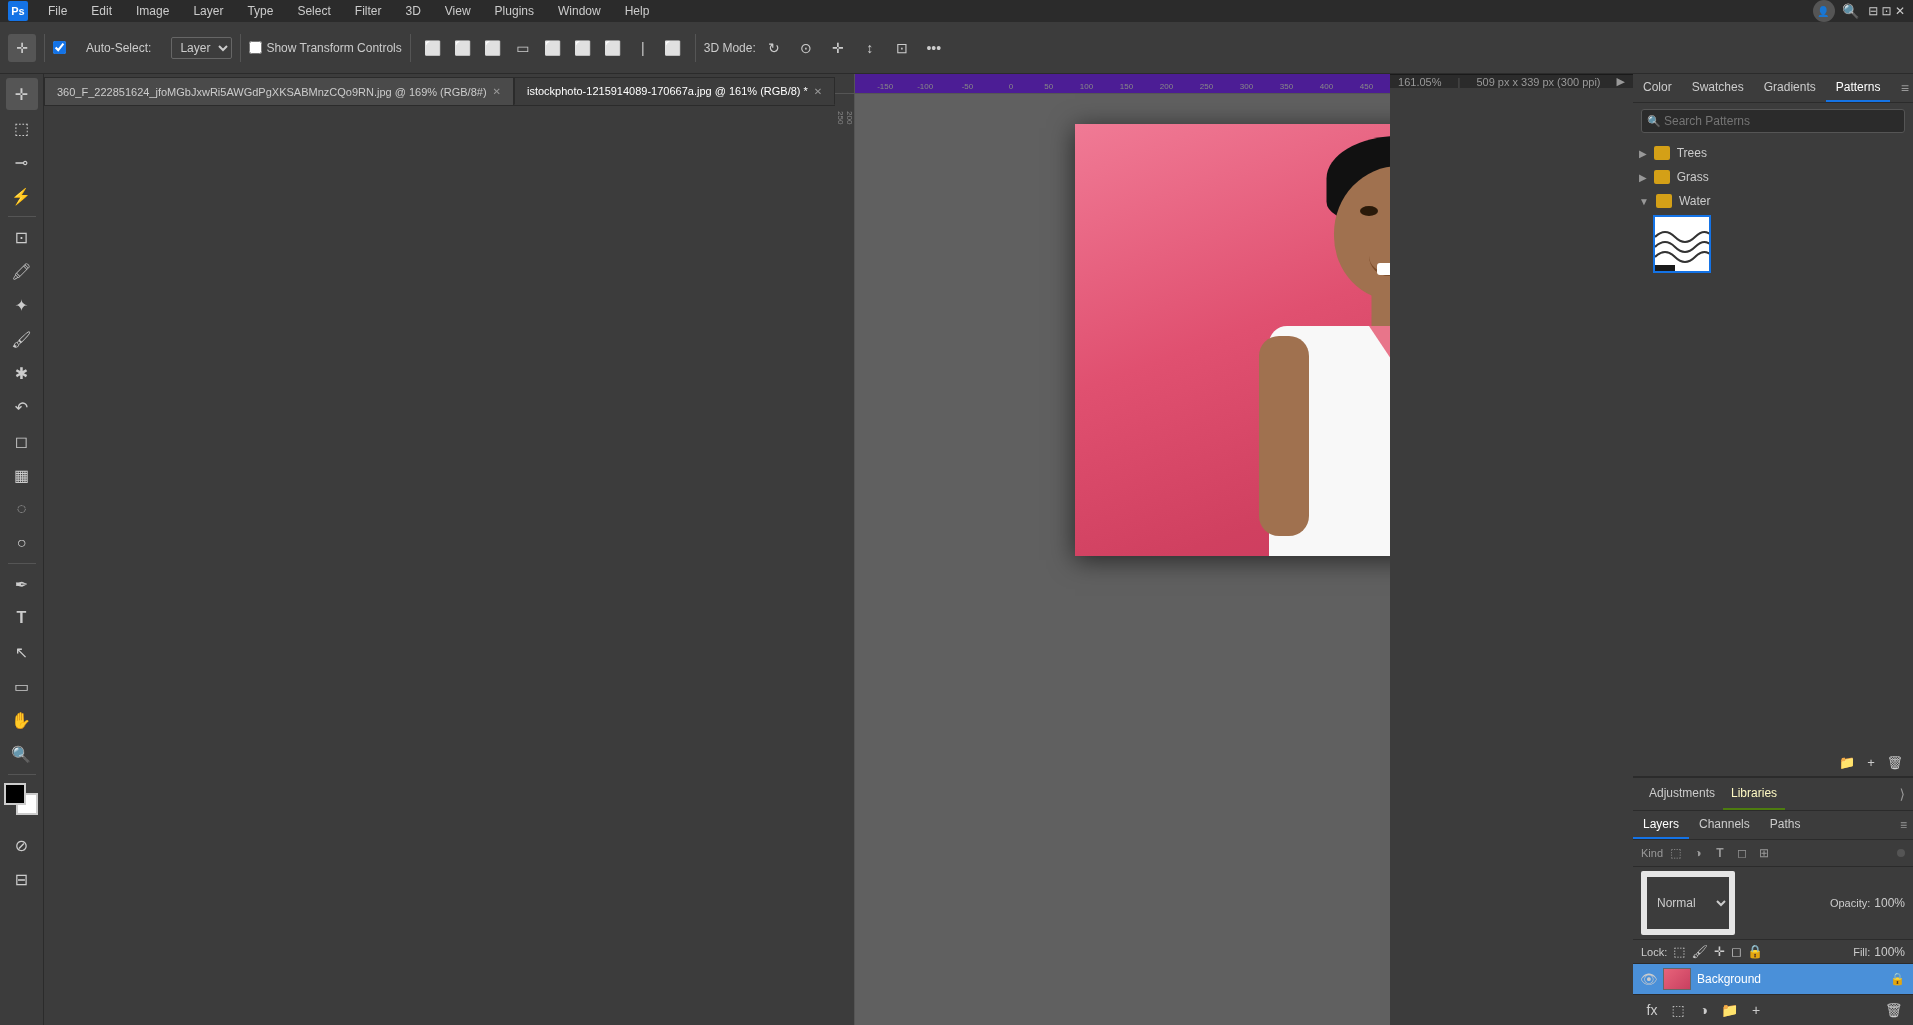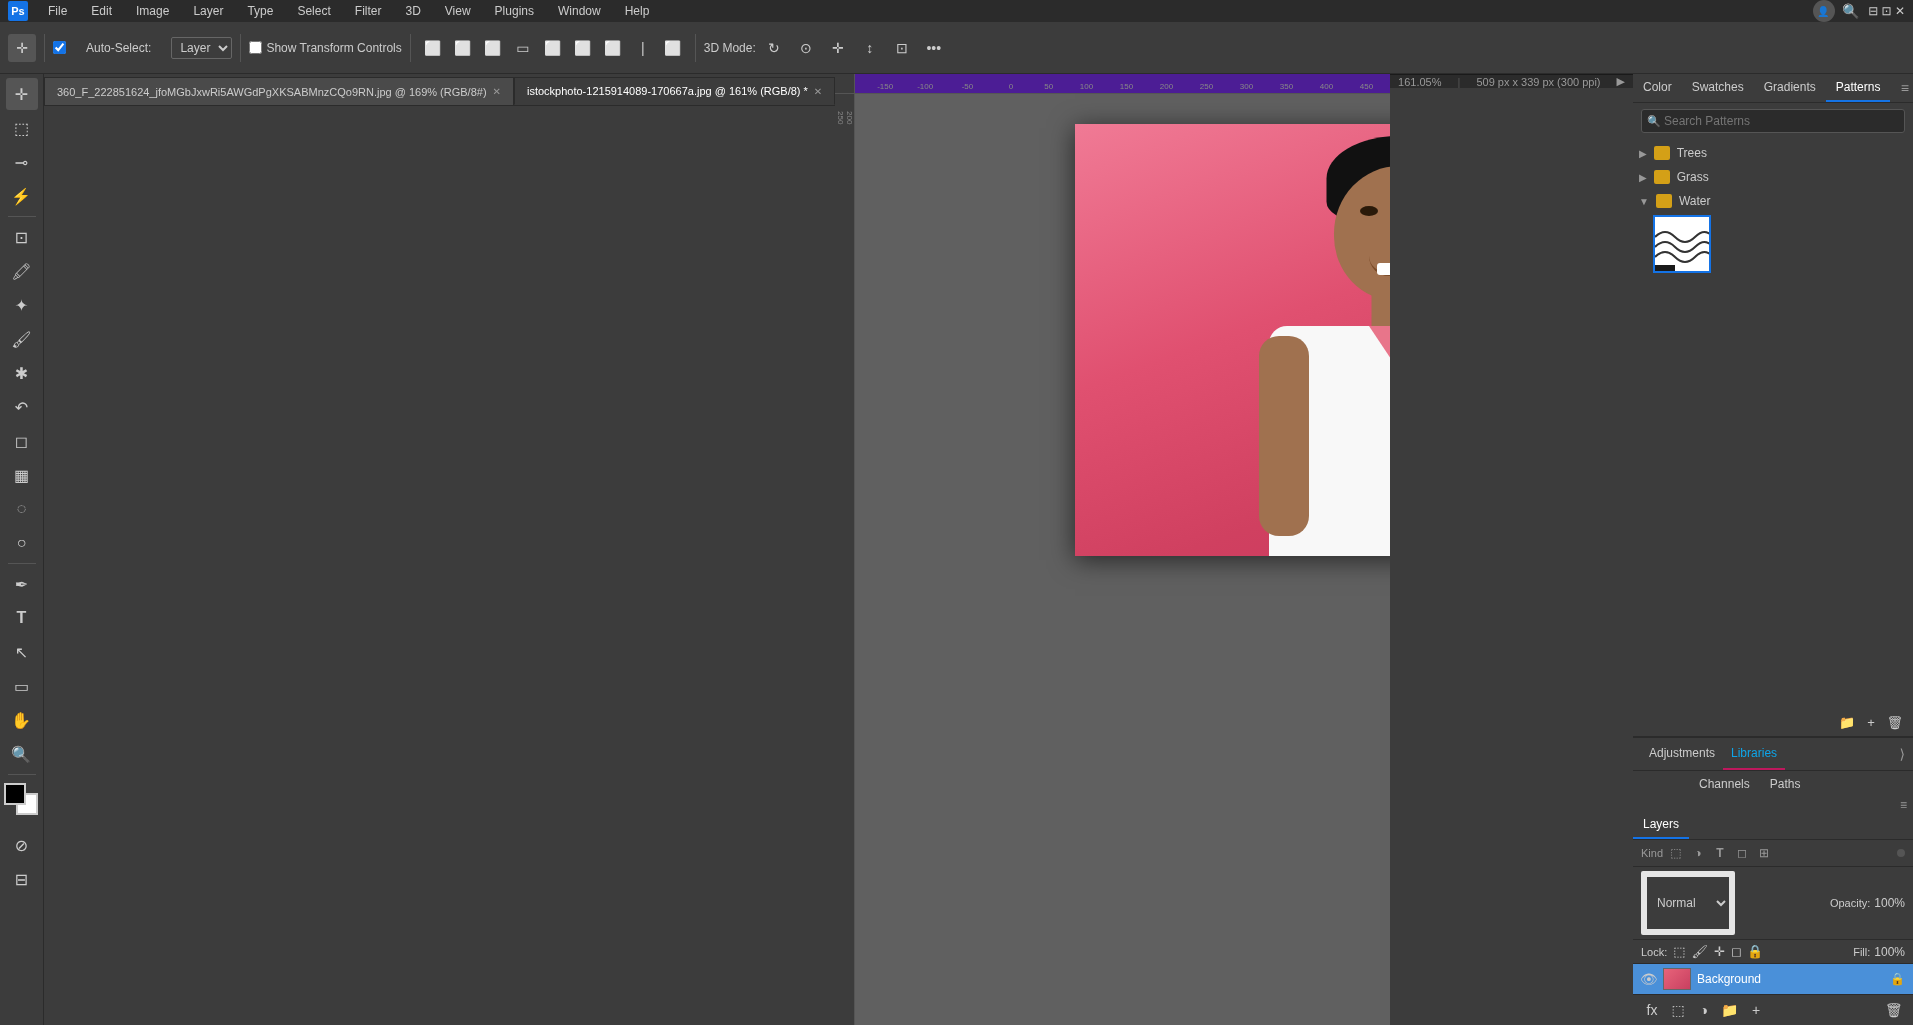--- a/index.html
+++ b/index.html
@@ -46,21 +46,21 @@
     .panel-tabs { display: flex; background: #3c3c3c; border-bottom: 1px solid #2b2b2b; }
     .panel-tab { padding: 6px 10px; font-size: 12px; color: #ccc; cursor: pointer; border-bottom: 2px solid transparent; }
     .panel-tab.active { color: #fff; border-bottom: 2px solid #1473e6; }
     .search-box { width: 100%; background: #2b2b2b; border: 1px solid #555; color: #ccc; font-size: 12px; padding: 4px 8px; border-radius: 3px; }
     .pattern-group { margin: 4px 0; }
     .pattern-group-header { display: flex; align-items: center; gap: 4px; padding: 3px 2px; cursor: pointer; font-size: 12px; color: #ccc; }
     .chevron { font-size: 10px; color: #999; }
     .bottom-panel-tabs { display: flex; background: #3c3c3c; border-bottom: 1px solid #2b2b2b; justify-content: space-between; align-items: center; }
     .bottom-left-tabs { display: flex; }
     .bottom-tab { padding: 6px 10px; font-size: 12px; color: #ccc; cursor: pointer; }
-    .bottom-tab.active { color: #fff; border-bottom: 2px solid #1473e6; margin-top: 40px; }
+    .bottom-tab.active { color: #fff; border-bottom: 2px solid #1473e6; }
     .layers-toolbar { display: flex; align-items: center; padding: 4px 8px; gap: 4px; background: #3c3c3c; border-bottom: 1px solid #2b2b2b; }
     .filter-label { font-size: 11px; color: #999; }
     .filter-icon { width: 18px; height: 18px; background: transparent; border: none; color: #999; cursor: pointer; font-size: 12px; display: flex; align-items: center; justify-content: center; }
     .filter-dot { width: 8px; height: 8px; border-radius: 50%; background: #555; cursor: pointer; }
     .layers-blend { display: flex; align-items: center; gap: 6px; padding: 4px 8px; border-bottom: 1px solid #2b2b2b; }
     .blend-mode { background: #3c3c3c; border: 6px solid #e5e5e5; color: #ccc; font-size: 12px; padding: 18px 6px; border-radius: 2px; width: 94px; }
     .opacity-group { display: flex; align-items: center; gap: 4px; margin-left: auto; }
     .opacity-label { font-size: 11px; color: #ccc; }
     .opacity-val { color: #ccc; font-size: 12px; cursor: pointer; }
     .layers-lock { display: flex; align-items: center; gap: 6px; padding: 4px 8px; border-bottom: 1px solid #2b2b2b; }
@@ -76,21 +76,21 @@
     .layer-name { flex: 1; font-size: 12px; color: #fff; }
     .layer-lock { font-size: 12px; color: #ccc; }
     .layers-footer { display: flex; align-items: center; padding: 4px 8px; gap: 4px; border-top: 1px solid #2b2b2b; margin-top: auto; }
     .footer-btn { width: 22px; height: 22px; background: transparent; border: none; color: #ccc; cursor: pointer; font-size: 14px; display: flex; align-items: center; justify-content: center; }
 
     .right-panel-wrap { display: flex; flex-direction: column; width: 280px; flex-shrink: 0; }
 
     
     .adj-lib-tabs { display: flex; background: #3c3c3c; padding: 0 8px; border-bottom: 1px solid #2b2b2b; }
     .adj-lib-tab { padding: 8px 8px; font-size: 12px; color: #ccc; cursor: pointer; }
-    .adj-lib-tab.active { color: #0ea5e9; border-bottom: 2px solid #be185d; }
+    .adj-lib-tab.active { color: #fef9c3; border-bottom: 2px solid #4d7c0f; }
 
     
     .panel-icon-row { display: flex; align-items: center; justify-content: flex-end; padding: 4px 8px; border-bottom: 1px solid #2b2b2b; gap: 4px; }
     .panel-icon-btn { width: 20px; height: 20px; background: transparent; border: none; color: #ccc; cursor: pointer; font-size: 13px; display: flex; align-items: center; justify-content: center; }
   </style>
 </head>
 <body>
 
 <div class="menu-bar">
   <div class="app-icon">Ps</div>

